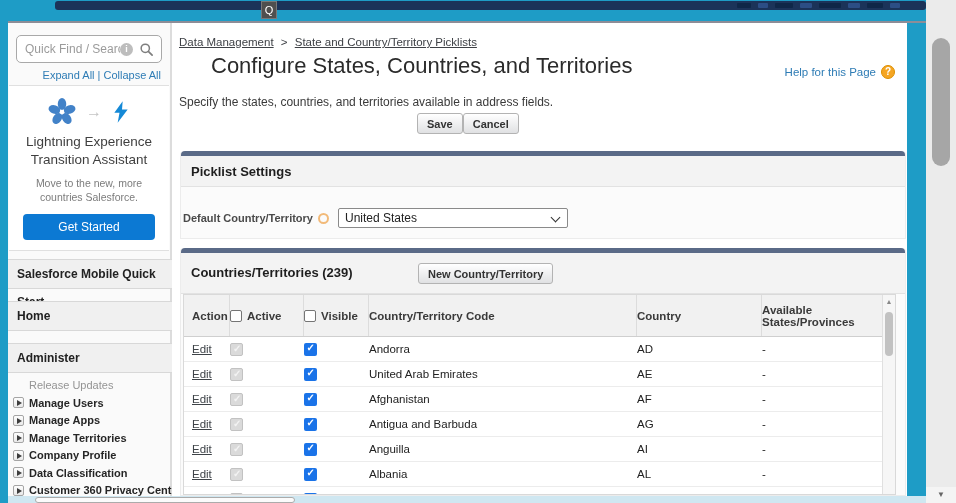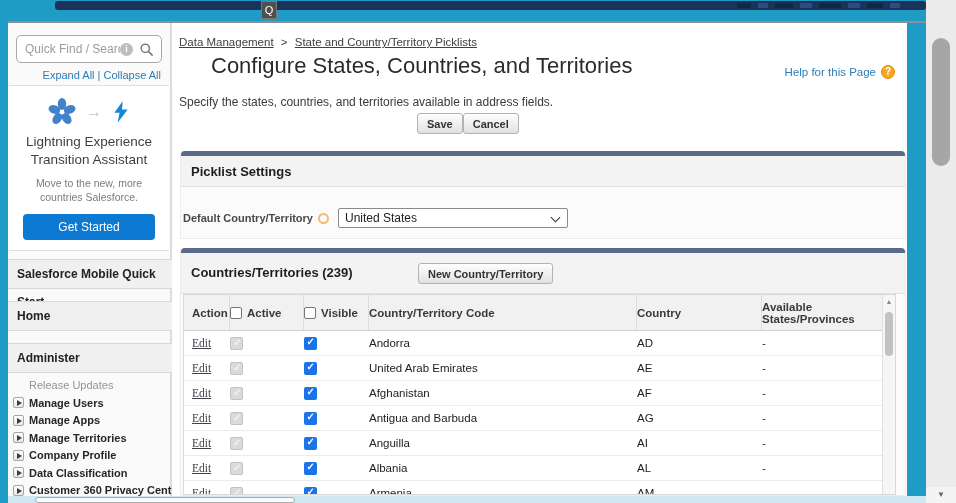--- a/index.html
+++ b/index.html
@@ -88,27 +88,27 @@
 
   .section2 { top:225px; height:248px; }
   .sec2-head { height:41px; background:#F3F3F3; border-bottom:1px solid #E2E2E2; position:relative; }
   .sec2-title { position:absolute; left:10px; top:12px; font-size:13px; font-weight:bold; color:#1E1E1E; }
   .new-btn { position:absolute; left:237px; top:10px; }
 
   .tablewrap { position:absolute; left:2px; top:46px; width:713px; height:201px;
     border:1px solid #D9D9D9; background:#fff; overflow:hidden; }
   .thead, .trow { display:grid; grid-template-columns:38px 74px 65px 268px 125px 1fr;
     padding-left:8px; padding-right:14px; align-items:center; }
-  .thead { height:36px; background:#F1F1F1; border-bottom:1px solid #CFCFCF; }
+  .thead { height:42px; background:#F1F1F1; border-bottom:1px solid #CFCFCF; }
   .hcell { font-size:11.5px; font-weight:bold; color:#3A3A3A; height:100%;
     display:flex; align-items:center; gap:5px; border-right:1px solid #DCDCDC; padding-right:4px; }
   .hcell.last { border-right:none; }
   .trow { height:25px; border-bottom:1px solid #ECECEC; font-size:11.5px; color:#222; }
   .tcell { display:flex; align-items:center; }
-  .edit-link { color:#3E4348; text-decoration:underline; font-size:11.5px; cursor:pointer;font-family:Liberation Serif, serif; }
+  .edit-link { color:#3E4348; text-decoration:underline; font-size:11.5px; cursor:pointer; }
   .cb { width:13px; height:13px; border-radius:2px; position:relative; }
   .cb-empty { width:12px; height:12px; background:#fff; border:1px solid #757575; cursor:pointer; }
   .cb-disabled { background:#DADADA; border:1px solid #C2C2C2; }
   .cb-disabled::after { content:"\2713"; position:absolute; left:2px; top:-1px;
     color:#F3F3F3; font-size:10px; font-weight:bold; }
   .cb-checked { background:#1A73E8; cursor:pointer; }
   .cb-checked::after { content:"\2713"; position:absolute; left:2.5px; top:-0.5px;
     color:#fff; font-size:10px; font-weight:bold; }
   .tscroll { position:absolute; right:0; top:0; bottom:0; width:13px;
     background:#F6F6F6; border-left:1px solid #E0E0E0; }

